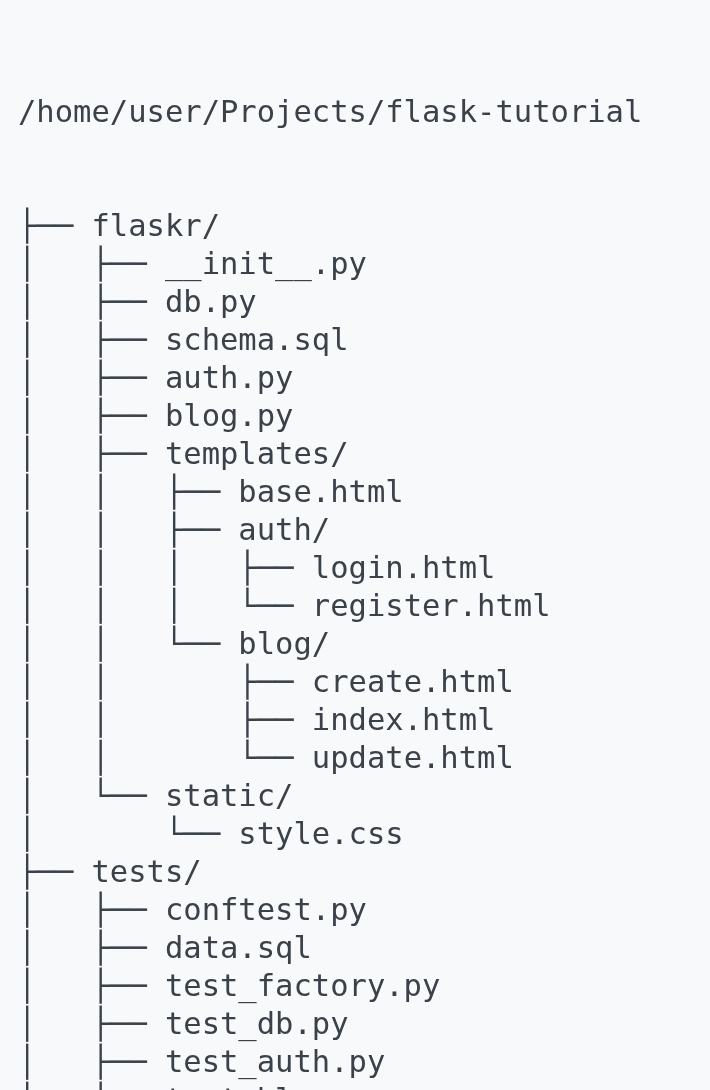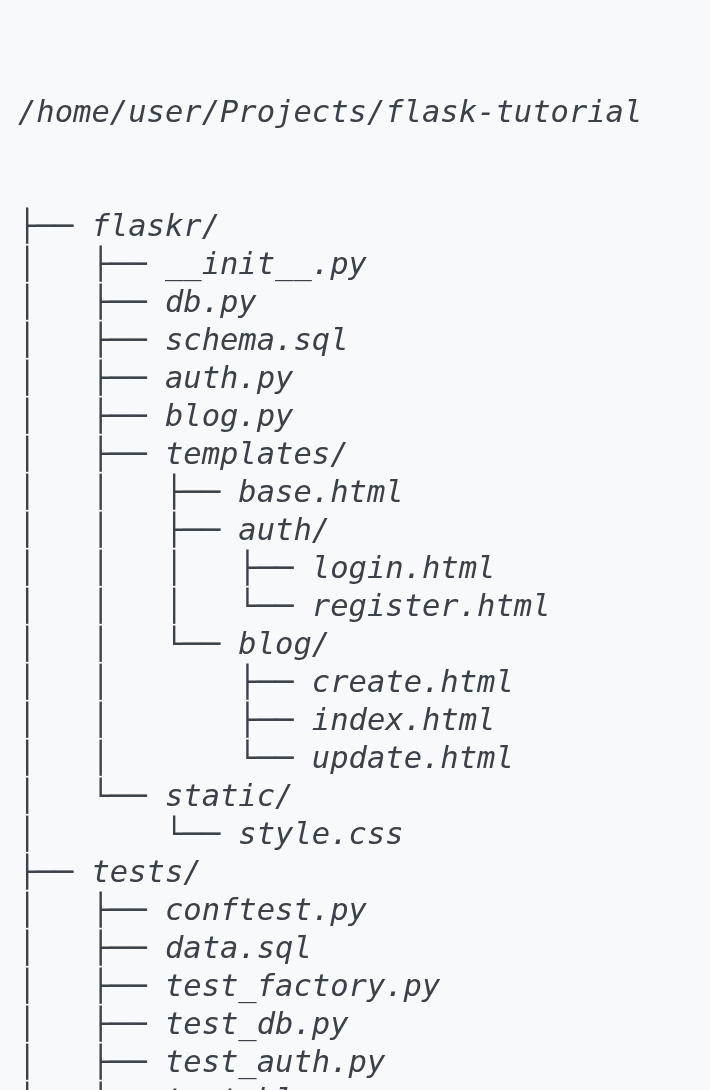--- a/index.html
+++ b/index.html
@@ -13,21 +13,21 @@
   }
   .tree {
     font-family: "DejaVu Sans Mono", "Liberation Mono", monospace;
     font-size: 30.5px;
     line-height: 38px;
     color: var(--text, #3b4149);
     white-space: pre;
     padding: 17px 0 0 18px;
     font-weight: 400;
   }
-  .line { height: 38px; font-style: italic; }
+  .line { height: 38px; }
   .branch { color: var(--text, #3b4149); }
 </style>
 </head>
 <body>
 
 <main class="tree">
   <div class="line root">/home/user/Projects/flask-tutorial</div>
   <div id="tree-entries"><div class="line"><span class="branch">├── </span><span class="dirname">flaskr/</span></div><div class="line"><span class="branch">│   ├── </span><span class="filename">__init__.py</span></div><div class="line"><span class="branch">│   ├── </span><span class="filename">db.py</span></div><div class="line"><span class="branch">│   ├── </span><span class="filename">schema.sql</span></div><div class="line"><span class="branch">│   ├── </span><span class="filename">auth.py</span></div><div class="line"><span class="branch">│   ├── </span><span class="filename">blog.py</span></div><div class="line"><span class="branch">│   ├── </span><span class="dirname">templates/</span></div><div class="line"><span class="branch">│   │   ├── </span><span class="filename">base.html</span></div><div class="line"><span class="branch">│   │   ├── </span><span class="dirname">auth/</span></div><div class="line"><span class="branch">│   │   │   ├── </span><span class="filename">login.html</span></div><div class="line"><span class="branch">│   │   │   └── </span><span class="filename">register.html</span></div><div class="line"><span class="branch">│   │   └── </span><span class="dirname">blog/</span></div><div class="line"><span class="branch">│   │       ├── </span><span class="filename">create.html</span></div><div class="line"><span class="branch">│   │       ├── </span><span class="filename">index.html</span></div><div class="line"><span class="branch">│   │       └── </span><span class="filename">update.html</span></div><div class="line"><span class="branch">│   └── </span><span class="dirname">static/</span></div><div class="line"><span class="branch">│       └── </span><span class="filename">style.css</span></div><div class="line"><span class="branch">├── </span><span class="dirname">tests/</span></div><div class="line"><span class="branch">│   ├── </span><span class="filename">conftest.py</span></div><div class="line"><span class="branch">│   ├── </span><span class="filename">data.sql</span></div><div class="line"><span class="branch">│   ├── </span><span class="filename">test_factory.py</span></div><div class="line"><span class="branch">│   ├── </span><span class="filename">test_db.py</span></div><div class="line"><span class="branch">│   ├── </span><span class="filename">test_auth.py</span></div><div class="line"><span class="branch">│   └── </span><span class="filename">test_blog.py</span></div></div>
 </main>
 

